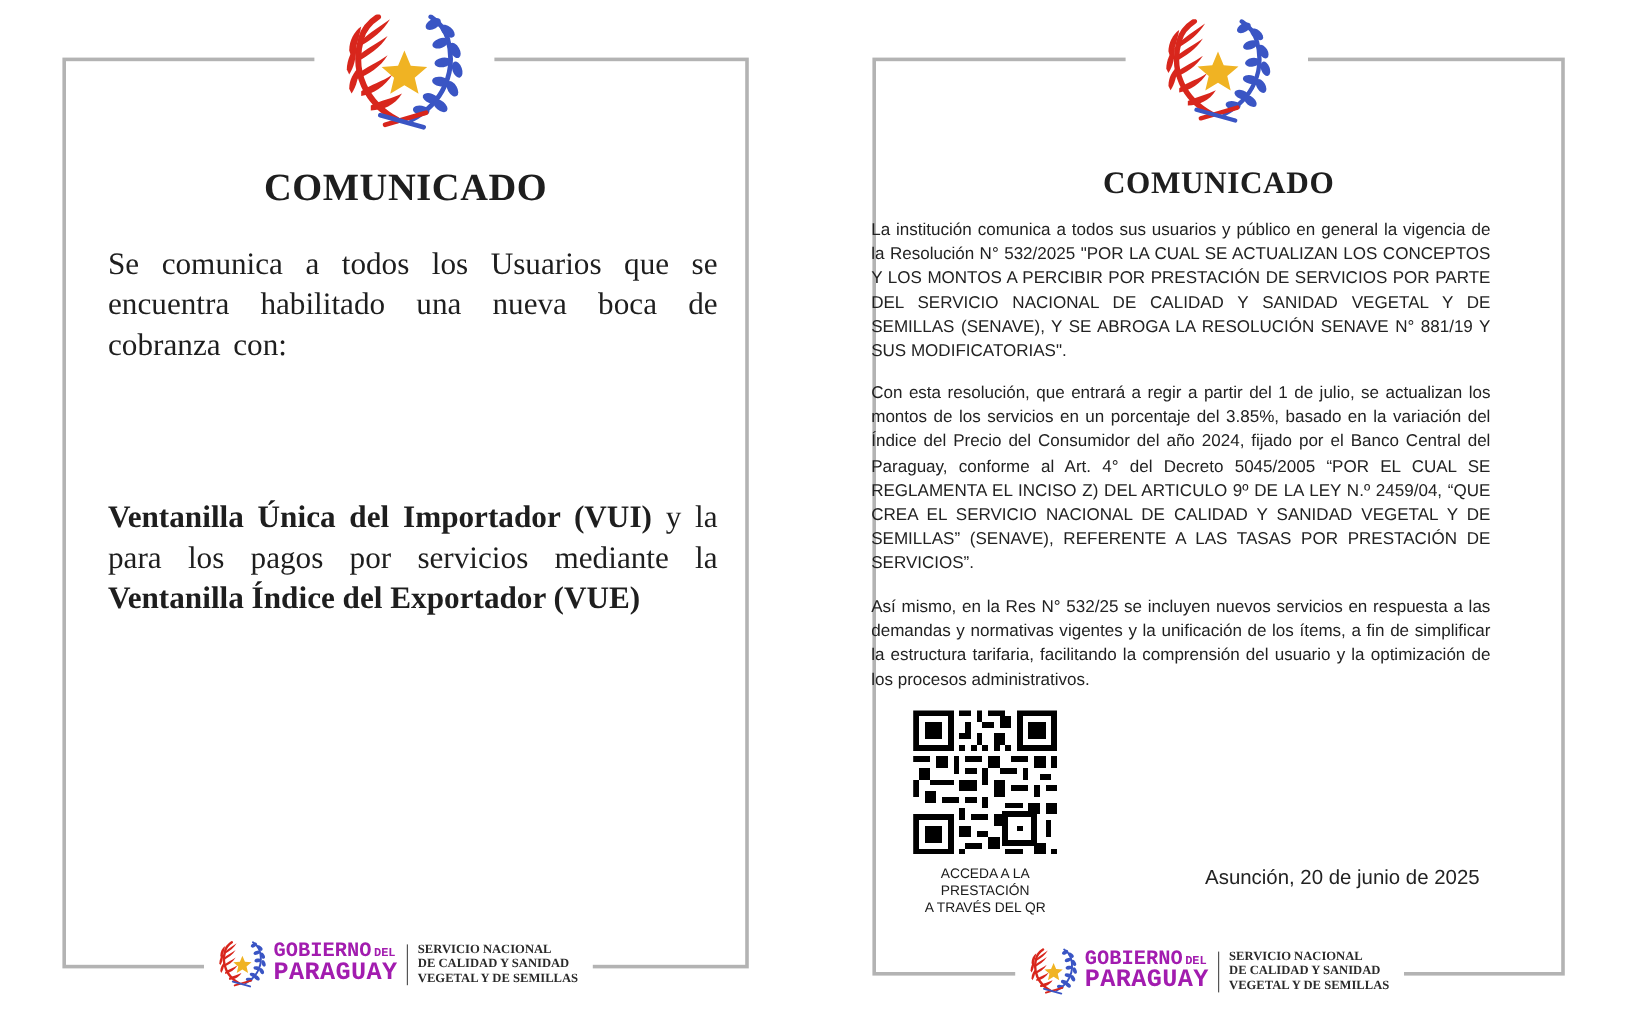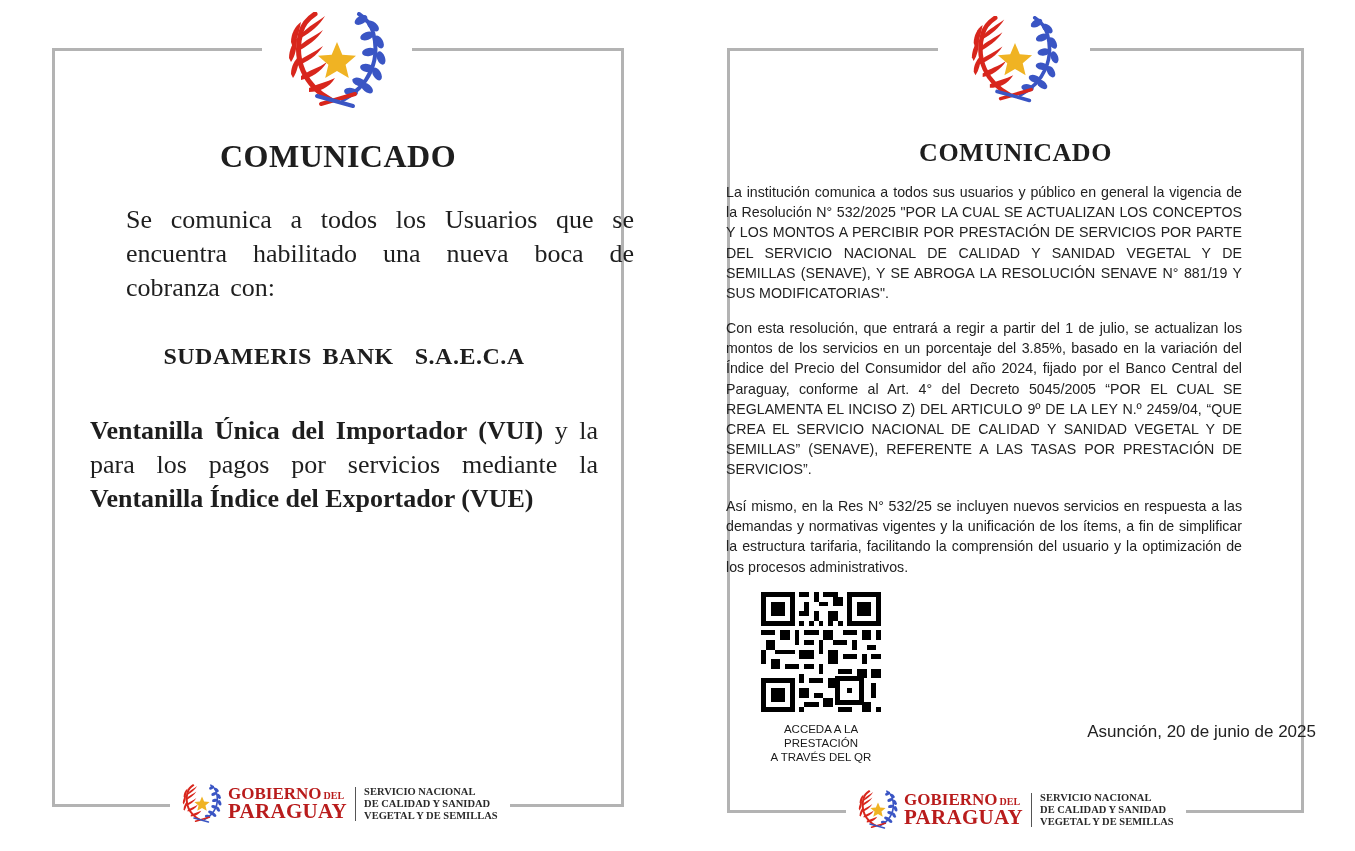--- a/index.html
+++ b/index.html
@@ -3,39 +3,39 @@
 <meta charset="utf-8">
 <style>
   html, body { margin:0; padding:0; }
   body { width:1355px; height:851px; background:#ffffff; position:relative; overflow:hidden; font-family:"Liberation Sans", sans-serif; color:#1a1a1a; }
   .panel { position:absolute; top:0; height:851px; }
   .frame { position:absolute; border:3px solid #b3b3b3; box-sizing:border-box; }
   .crest-bg { position:absolute; background:#fff; }
   .crest { position:absolute; }
   .title { position:absolute; font-family:"Liberation Serif", serif; font-weight:bold; color:#1e1e1e; text-align:center; letter-spacing:0.5px; }
   .footer-logo { position:absolute; background:#fff; display:flex; align-items:center; }
-  .gob { font-family:Liberation Serif, serif; font-weight:bold; color:#b91c1c; line-height:0.95; }
+  .gob { font-family:Liberation Mono, monospace; font-weight:bold; color:#a21caf; line-height:0.95; }
   .gob .l1 { font-size:17px; }
   .gob .del { font-size:10px; }
   .gob .l2 { font-size:21px; letter-spacing:0.3px; }
   .vsep { width:1px; height:34px; background:#555; margin:0 8px; }
   .senave { font-family:"Liberation Serif", serif; font-weight:bold; font-size:10.5px; color:#2a2a2a; line-height:1.12; }
 
   
-  #left .lead { position:absolute; left:90px; top:203px; width:508px; font-family:"Liberation Serif", serif; font-size:26px; line-height:34px; text-align:justify; text-align-last:left; word-spacing:4px; color:#1e1e1e;margin-left:36px; }
+  #left .lead { position:absolute; left:90px; top:203px; width:508px; font-family:"Liberation Serif", serif; font-size:26px; line-height:34px; text-align:justify; text-align-last:left; word-spacing:4px; color:#1e1e1e; }
   #left .bank { position:absolute; left:90px; top:343px; width:508px; text-align:center; font-family:"Liberation Serif", serif; font-weight:bold; font-size:24px; letter-spacing:0.5px; color:#1e1e1e; word-spacing:4px; }
   #left .tail { position:absolute; left:90px; top:414px; width:508px; font-family:"Liberation Serif", serif; font-size:26px; line-height:34px; color:#1e1e1e; }
   #left .tail .justify { text-align:justify; text-align-last:justify; word-spacing:4px; }
   #left .tail b { font-weight:bold; }
 
   
   #right .p { position:absolute; left:726px; width:516px; font-size:14.2px; line-height:20.2px; text-align:justify; color:#222; }
   #right .qr { position:absolute; left:761px; top:592px; width:120px; height:120px; }
   #right .qr-caption { position:absolute; left:756px; top:722px; width:130px; text-align:center; font-weight:normal; font-size:11.5px; line-height:14px; color:#1a1a1a; }
-  #right .date { position:absolute; left:1040px; top:722px; width:276px; text-align:right; font-size:17px; color:#222; }
+  #right .date { position:absolute; left:957px; top:722px; width:276px; text-align:right; font-size:17px; color:#222; }
 </style>
 </head>
 <body>
 
 <svg width="0" height="0" style="position:absolute">
   <defs>
     <g id="crest-sym">
 
       <path d="M44 88 C18 74 6 48 14 20 C16 12 22 6 28 2" fill="none" stroke="#d8261c" stroke-width="5" stroke-linecap="round"></path>
       <g fill="#d8261c">
@@ -75,21 +75,20 @@
 <div id="left" class="panel" style="left:0;width:676px;">
   <div class="frame" style="left:52px;top:48px;width:572px;height:759px;"></div>
   <div class="crest-bg" style="left:262px;top:10px;width:150px;height:108px;"></div>
   <svg class="crest" style="left:287px;top:12px;" width="100" height="98" viewBox="0 0 100 98">
       <use href="#crest-sym"></use>
     </svg>
 
   <div class="title" style="left:52px;top:138px;width:572px;font-size:32px;">COMUNICADO</div>
 
   <div class="lead">Se comunica a todos los Usuarios que se encuentra habilitado una nueva boca de cobranza con:</div>
-  <div class="bank" style="white-space:pre;">SUDAMERIS BANK  S.A.E.C.A</div>
 
   <div class="tail">
     <div class="justify"><b>Ventanilla Única del Importador (VUI)</b><span style="white-space:pre;"> y la</span></div>
     <div class="justify">para los pagos por servicios mediante la</div>
     <div><b>Ventanilla Índice del Exportador (VUE)</b></div>
   </div>
 
   <div class="footer-logo" style="left:170px;top:780px;height:48px;padding:0 12px;">
     <svg width="40" height="40" viewBox="0 0 100 98">
         <use href="#crest-sym"></use>

